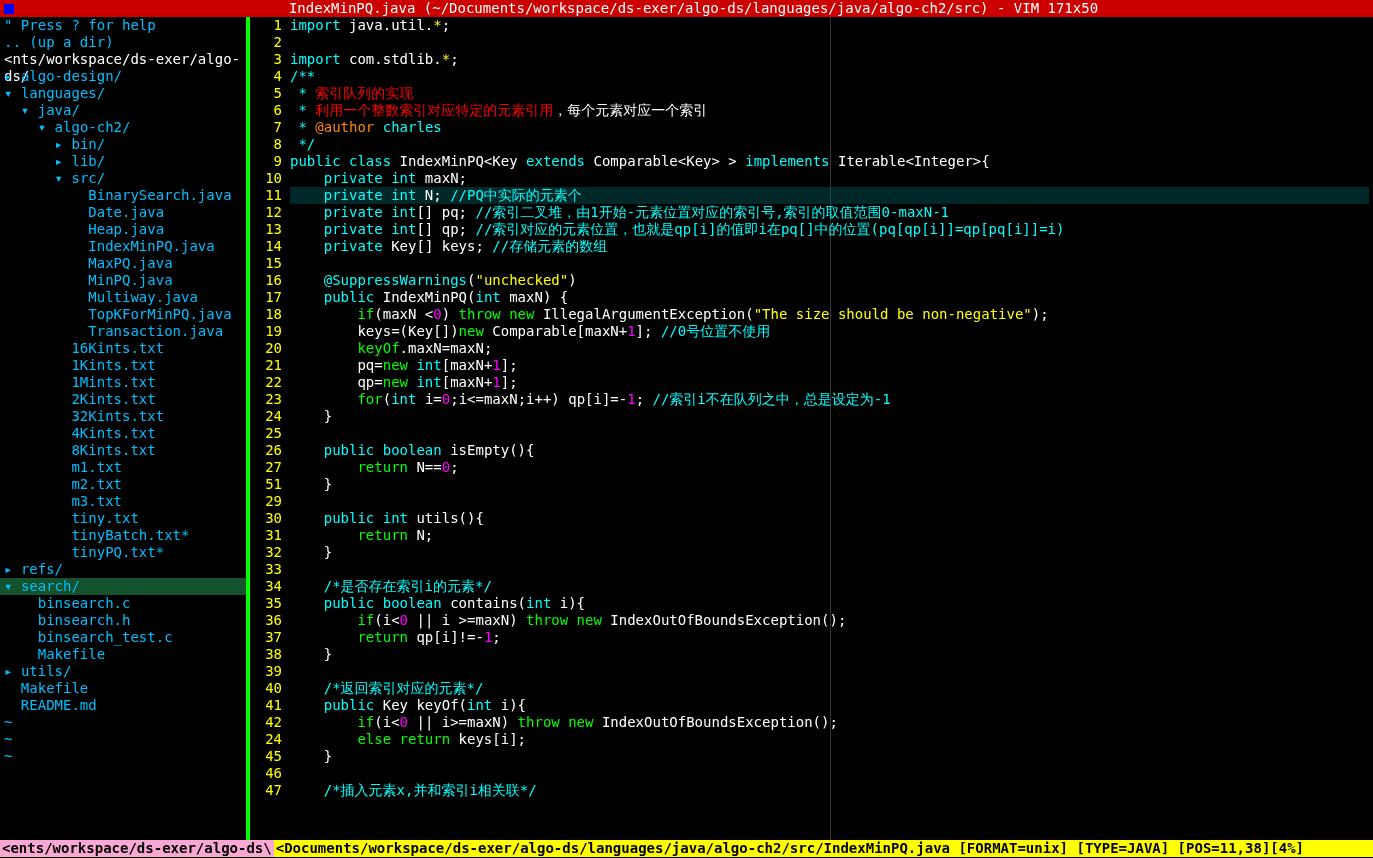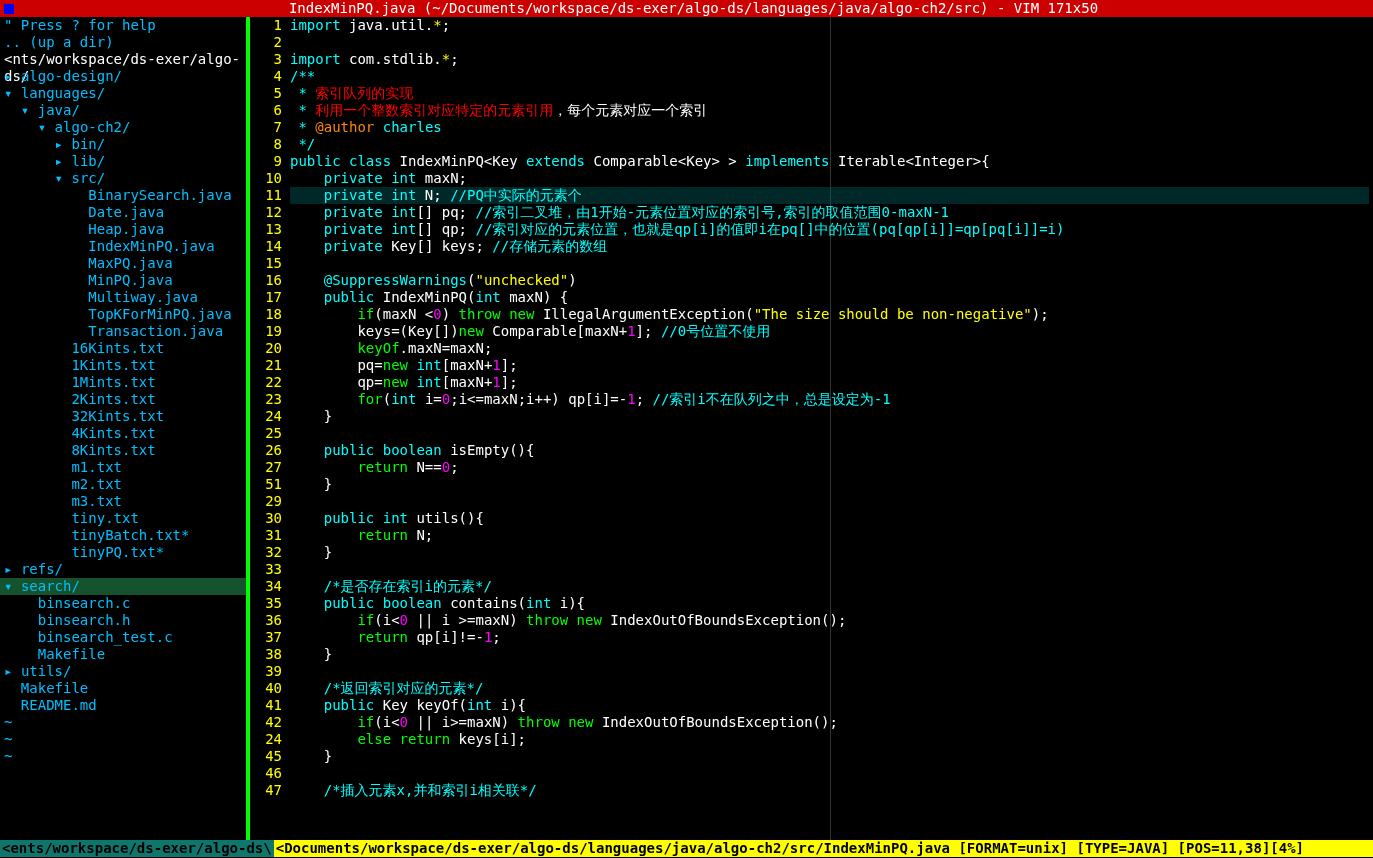--- a/index.html
+++ b/index.html
@@ -18,21 +18,21 @@
 .file{color:#00bfff}
 .arrow{color:#00bfff}
 .editor{flex:1;background:#000;overflow:hidden;position:relative}
 .code-line{display:flex;height:17px}
 .lineno{width:40px;text-align:right;color:#ff0;padding-right:8px}
 .code{flex:1;white-space:pre}
 .hl{position:absolute;top:170px;left:40px;right:4px;height:17px;background:rgba(0,100,100,0.4);z-index:0}
 .code-line .code{position:relative;z-index:1}
 .ruler{position:absolute;left:580px;top:0;bottom:0;width:1px;background:#333;z-index:0}
 .status{height:17px;background:#000;display:flex;font-weight:bold}
-.status-left{background:#0f766e;color:#000;padding:0 2px}
+.status-left{background:#f9a8d4;color:#000;padding:0 2px}
 .status-right{background:#ff0;color:#000;flex:1;padding:0 2px}
 .cmdline{height:17px;background:#000;color:#fff;padding:0 4px}
 .tilde{color:#00bfff;padding-left:4px}
 
 .kw{color:#0f0;font-weight:normal}
 .str{color:#ff0}
 .num{color:#f0f}
 .type{color:#0ff}
 .cmt{color:#0ff}
 .cmt2{color:#f00}

